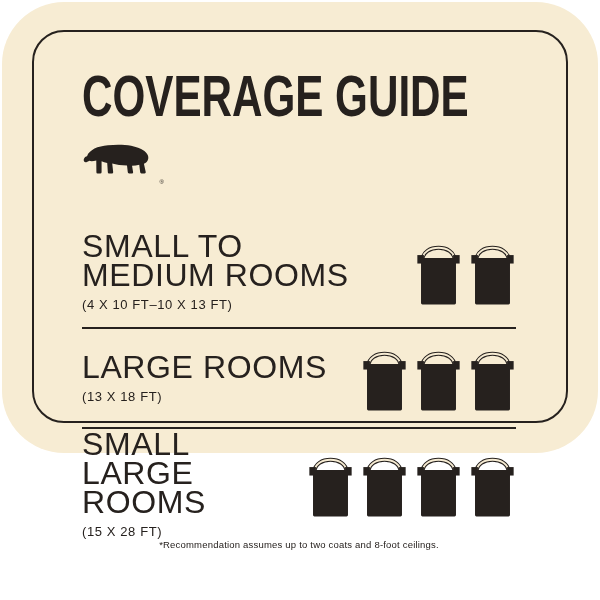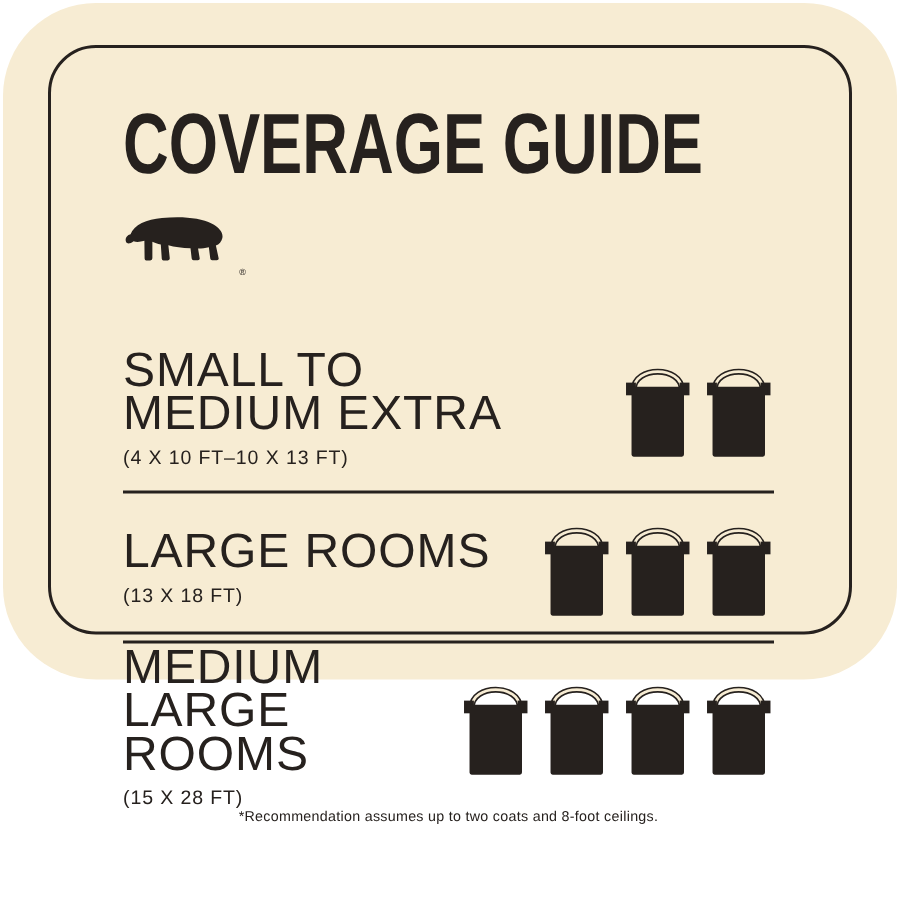--- a/index.html
+++ b/index.html
@@ -62,21 +62,21 @@
             C7 29.2 4 29.8 3 28 Z"></path>
         </svg>
         <span class="rmark">®</span>
       </div>
 
       <div class="rows">
 
         <div class="row row-1">
           <div class="row-label">
             <span class="room-line">SMALL TO</span>
-            <span class="room-line">MEDIUM EXTRA</span>
+            <span class="room-line">MEDIUM ROOMS</span>
             <span class="room-dims">(4 X 10 FT–10 X 13 FT)</span>
           </div>
           <div class="cans">
               <svg class="can" width="47" height="70" viewBox="0 0 50 74" aria-hidden="true">
                 <path d="M8 24 C8 7 42 7 42 24" fill="none" stroke="#26211E" stroke-width="4.2"></path>
                 <path d="M8 24 C8 7 42 7 42 24" fill="none" stroke="#F7ECD3" stroke-width="2"></path>
                 <rect x="2.5" y="19" width="7" height="9" fill="#26211E"></rect>
                 <rect x="40.5" y="19" width="7" height="9" fill="#26211E"></rect>
                 <path d="M4.5 22 L45.5 22 L45.5 27 L43.6 27 L43.6 70 Q43.6 71.5 42.1 71.5 L7.9 71.5 Q6.4 71.5 6.4 70 L6.4 27 L4.5 27 Z" fill="#26211E"></path>
               </svg>
@@ -116,21 +116,21 @@
                 <path d="M8 24 C8 7 42 7 42 24" fill="none" stroke="#F7ECD3" stroke-width="2"></path>
                 <rect x="2.5" y="19" width="7" height="9" fill="#26211E"></rect>
                 <rect x="40.5" y="19" width="7" height="9" fill="#26211E"></rect>
                 <path d="M4.5 22 L45.5 22 L45.5 27 L43.6 27 L43.6 70 Q43.6 71.5 42.1 71.5 L7.9 71.5 Q6.4 71.5 6.4 70 L6.4 27 L4.5 27 Z" fill="#26211E"></path>
               </svg>
             </div>
         </div>
 
         <div class="row row-3">
           <div class="row-label">
-            <span class="room-line">MEDIUM LARGE</span>
+            <span class="room-line">SMALL LARGE</span>
             <span class="room-line">ROOMS</span>
             <span class="room-dims">(15 X 28 FT)</span>
           </div>
           <div class="cans">
               <svg class="can" width="47" height="70" viewBox="0 0 50 74" aria-hidden="true">
                 <path d="M8 24 C8 7 42 7 42 24" fill="none" stroke="#26211E" stroke-width="4.2"></path>
                 <path d="M8 24 C8 7 42 7 42 24" fill="none" stroke="#F7ECD3" stroke-width="2"></path>
                 <rect x="2.5" y="19" width="7" height="9" fill="#26211E"></rect>
                 <rect x="40.5" y="19" width="7" height="9" fill="#26211E"></rect>
                 <path d="M4.5 22 L45.5 22 L45.5 27 L43.6 27 L43.6 70 Q43.6 71.5 42.1 71.5 L7.9 71.5 Q6.4 71.5 6.4 70 L6.4 27 L4.5 27 Z" fill="#26211E"></path>

